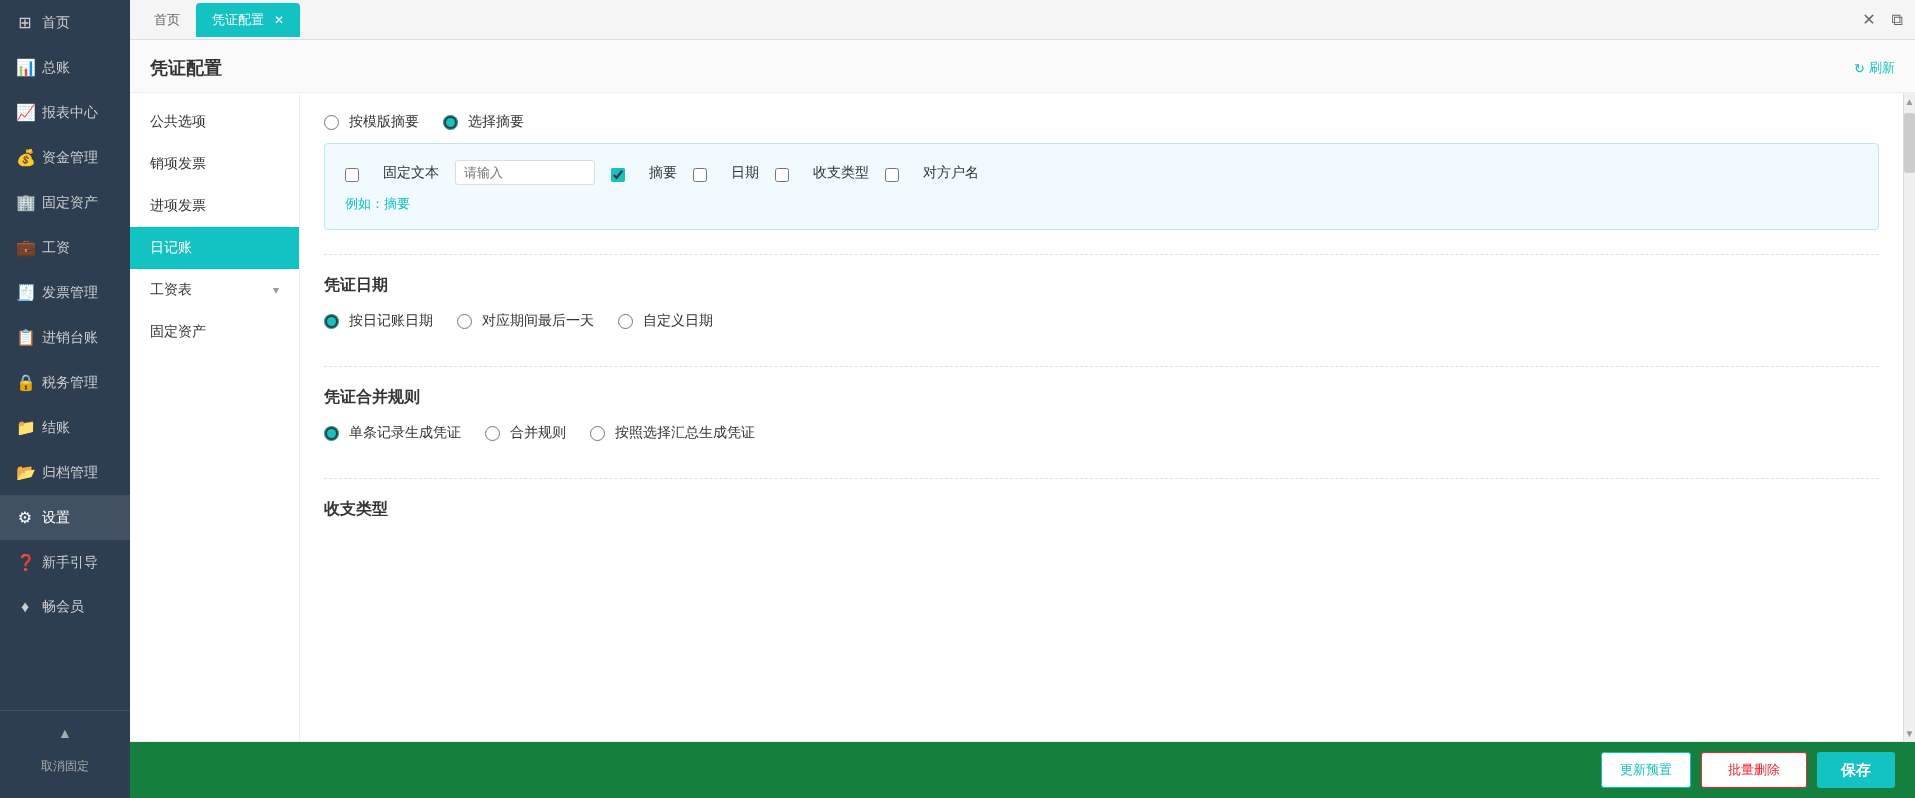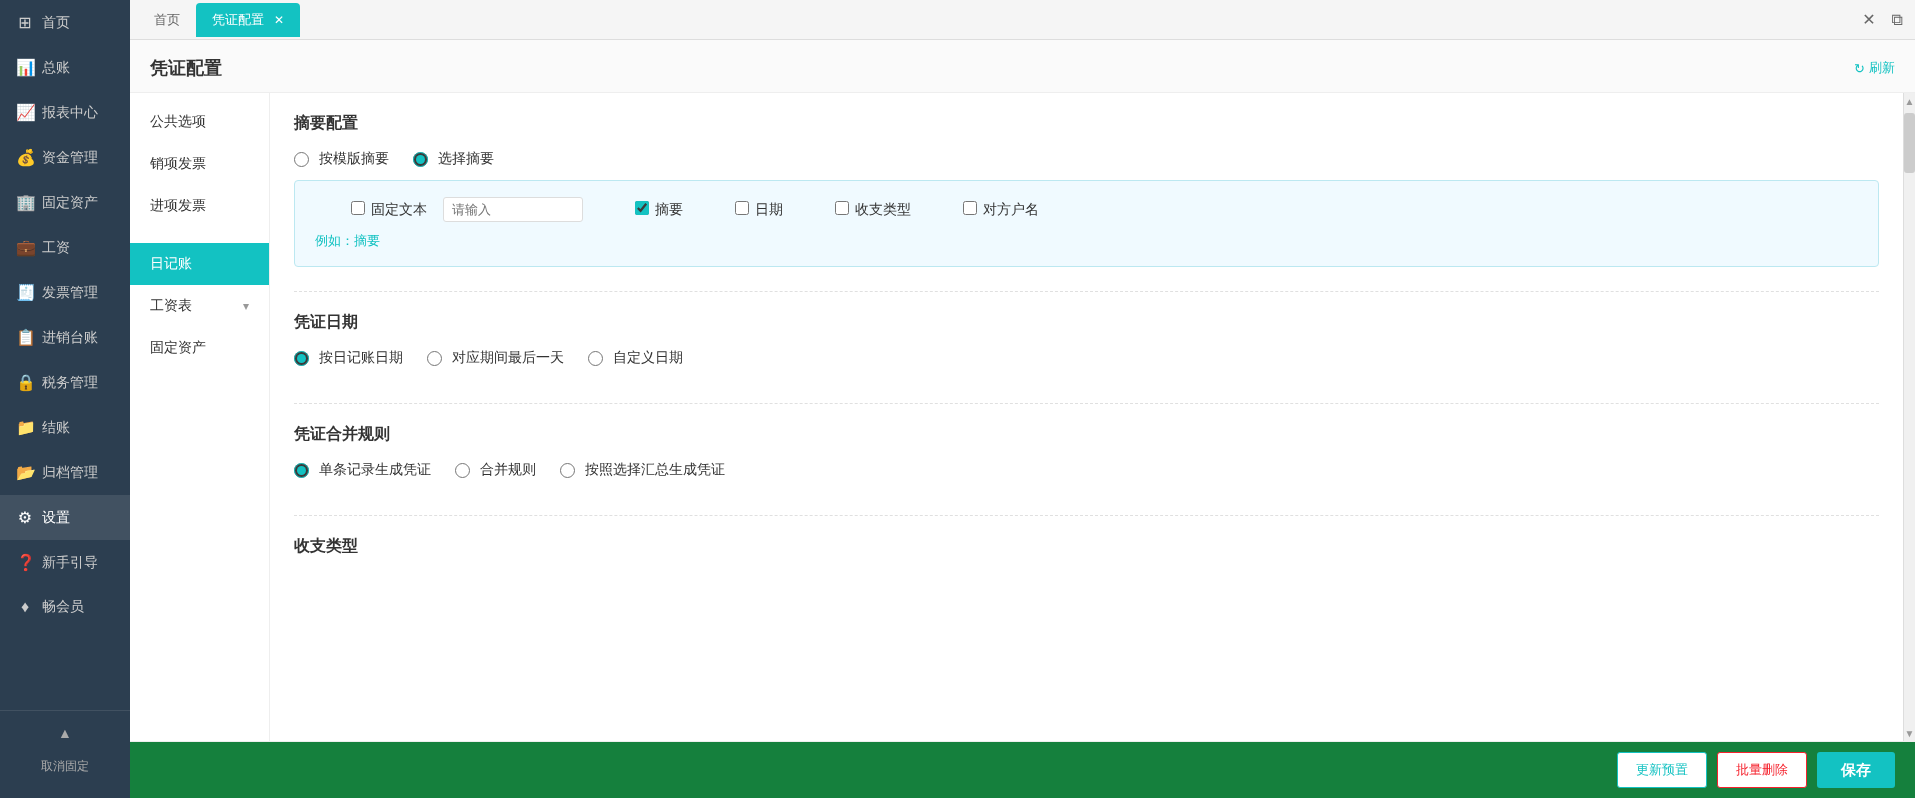--- a/index.html
+++ b/index.html
@@ -131,40 +131,39 @@
 
     
     .inner-layout {
       display: flex;
       flex: 1;
       overflow: hidden;
     }
 
     
     .left-nav {
-      width: 140px;
+      width: 170px;
       border-right: 1px solid #eee;
       background: #fff;
       padding: 8px 0;
       flex-shrink: 0;
       overflow-y: auto;
     }
     .left-nav-item {
       padding: 12px 20px;
       cursor: pointer;
       font-size: 14px;
       color: #333;
       display: flex;
       align-items: center;
       justify-content: space-between;
     }
     .left-nav-item.active {
       background: #13c2c2;
       color: #fff;
-      margin-top: 16px;
     }
     .nav-arrow { font-size: 12px; color: #999; }
 
     
     .right-content {
       flex: 1;
       overflow-y: auto;
       padding: 20px 24px;
       position: relative;
     }
@@ -214,26 +213,25 @@
       margin-top: 8px;
     }
     .checkbox-row {
       display: flex;
       align-items: center;
       gap: 16px;
       flex-wrap: wrap;
     }
     .checkbox-label {
       display: flex;
-      align-items: flex-start;
-      gap: 6px;
+      align-items: flex-end;
+      gap: 24px;
       cursor: pointer;
       font-size: 14px;
       color: #333;
-      margin-left: 36px;
     }
     .checkbox-label input[type="checkbox"] {
       accent-color: #13c2c2;
       width: 14px;
       height: 14px;
     }
     .text-input {
       border: 1px solid #ddd;
       border-radius: 3px;
       padding: 4px 8px;
@@ -267,21 +265,21 @@
       color: #13c2c2;
       padding: 8px 18px;
       border-radius: 3px;
       cursor: pointer;
       font-size: 13px;
     }
     .btn-outline-danger {
       border: 1px solid #f5222d;
       background: #fff;
       color: #f5222d;
-      padding: 8px 18px;
+      padding: 8px 26px;
       border-radius: 3px;
       cursor: pointer;
       font-size: 13px;
     }
     .btn-primary {
       background: #13c2c2;
       border: none;
       color: #fff;
       padding: 8px 24px;
       border-radius: 3px;
@@ -434,21 +432,20 @@
           <span class="nav-arrow">▾</span>
         </div>
         <div class="left-nav-item">
           <span>固定资产</span>
         </div>
       </div>
 
       <div class="right-content">
 
         <div class="section">
-          <div class="section-title">摘要配置</div>
           <div class="radio-group">
             <label class="radio-label">
               <input type="radio" name="abstract-mode" style="">
               <span>按模版摘要</span>
             </label>
             <label class="radio-label">
               <input type="radio" name="abstract-mode" checked="" style="">
               <span>选择摘要</span>
             </label>
           </div>

